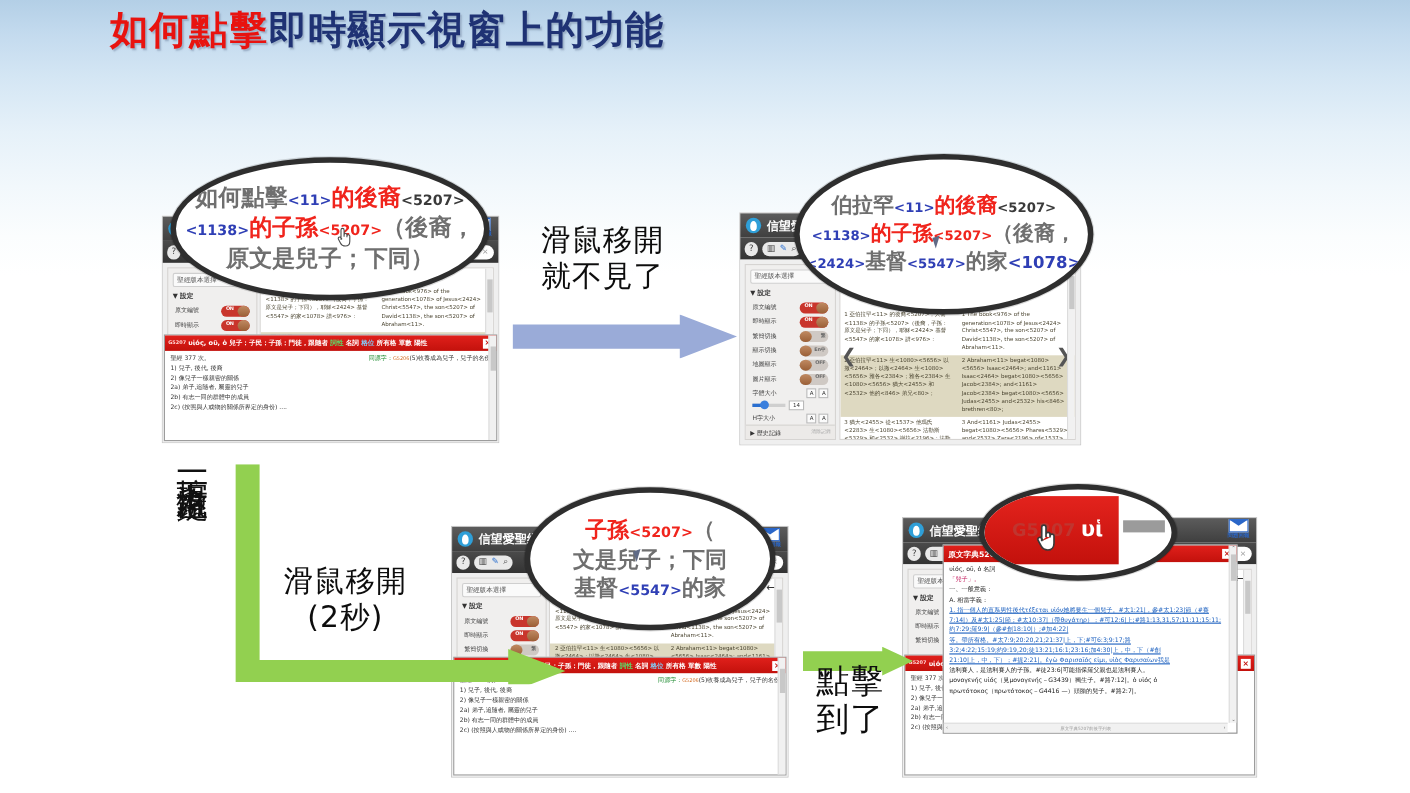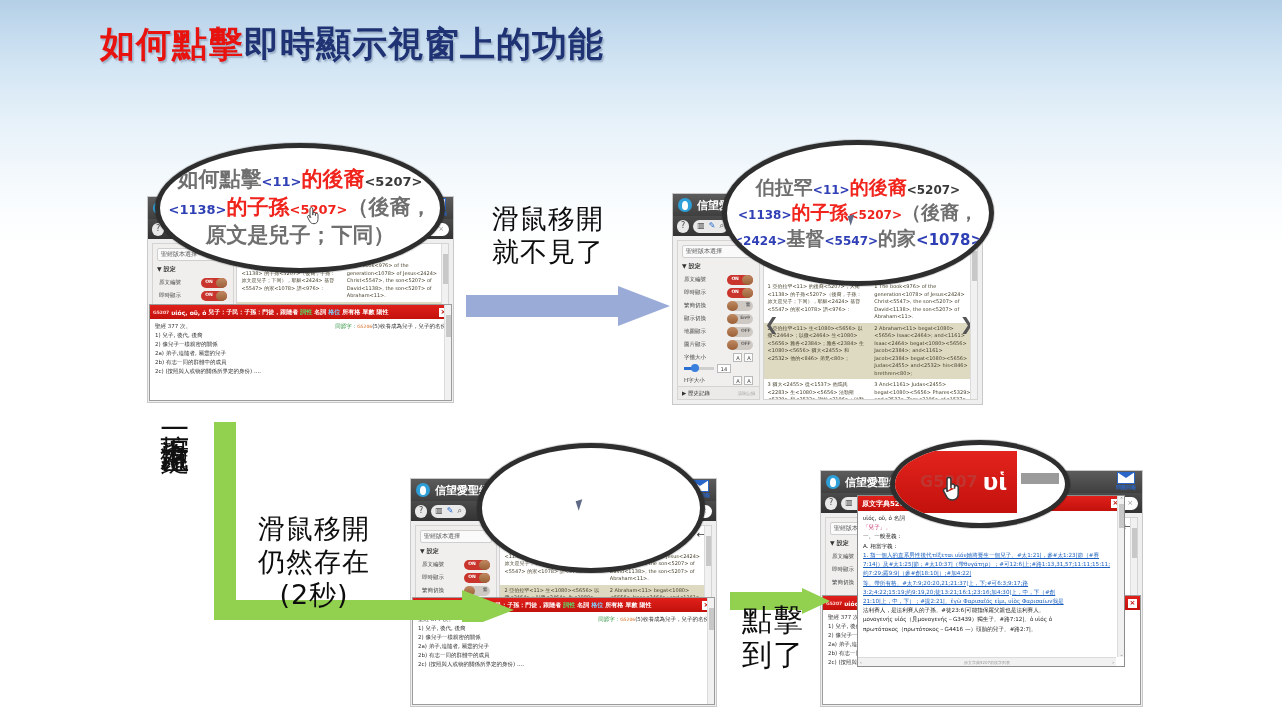--- a/index.html
+++ b/index.html
@@ -7,21 +7,21 @@
   body {
     width:1282px; height:721px; position:relative; overflow:hidden;
     font-family:"DejaVu Sans","Liberation Sans",sans-serif;
     background:linear-gradient(to bottom,
       #b3cfe6 0px, #c3daee 30px, #d4e6f4 70px, #e6f1f9 120px,
       #f2f8fc 170px, #fbfdfe 215px, #ffffff 250px, #ffffff 721px);
   }
 
   
   #slide-title {
-    position:absolute; left:100px; top:22px; width:700px;
+    position:absolute; left:100px; top:6px; width:700px;
     font-size:35px; font-weight:bold; line-height:1.26;
     letter-spacing:1px; white-space:nowrap;
     text-shadow:1.5px 1.5px 1.5px rgba(140,160,185,.75);
   }
   .t-red { color:#e8130f; }
   .t-navy { color:#1f3274; }
 
   
   .panel { position:absolute; background:#ffffff; overflow:hidden; }
   .panel-chrome {
@@ -591,20 +591,29 @@
       <div>2b) 有志一同的群體中的成員</div>
       <div>2c) (按照與人或物的關係所界定的身份) ....</div>
     </div>
     <div class="scroll-rail">
         <span class="scroll-thumb" style="height:22px;"></span>
       </div>
   </div>
 </div>
 
 <div class="mag" style="left:477px; top:443px; width:228px; height:130px;">
+  <div class="mag-inner" style="font-size:20px;">
+    <div>
+      <span class="mg-red">子孫</span><span class="mg-red" style="font-size:13px">&lt;5207&gt;</span><span class="mg-gray">（</span>
+    </div>
+    <div class="mg-gray">文是兒子；下同</div>
+    <div>
+      <span class="mg-gray">基督</span><span class="mg-blue" style="font-size:13px">&lt;5547&gt;</span><span class="mg-gray">的家</span>
+    </div>
+  </div>
   <span class="cur-arrow" style="left:95px; top:52px;"></span>
 </div>
 
 <div class="panel" style="left:820px; top:470px; width:323px; height:237px;">
   <div class="panel-chrome">
     <div class="app-titlebar">
       <span class="app-logo"></span>
       <span class="app-title-text">信望愛聖经工具</span>
       <span class="mail-badge">
         <span class="mail-ico"></span>
@@ -713,38 +722,37 @@
       <span style="font-size:4px;color:#9a9a9a;">原文字典5207前後字列表</span>
       <span>›</span>
     </div>
   </div>
 </div>
 
 <div class="mag" style="left:890px; top:440px; width:180px; height:88px;">
   <div class="mag-inner" style="justify-content:flex-start;align-items:flex-start;">
     <div style="position:absolute;left:0;top:6px;width:122px;height:62px;background:linear-gradient(to bottom,#e3231d,#c3110c);display:flex;align-items:center;gap:5px;padding-left:25px;">
       <span style="color:#c0352f;font-size:16px;font-weight:bold">G5207</span>
-      <span style="color:#fff;font-size:23px;font-weight:bold">υἱ</span>
+      <span style="color:#fff;font-size:19px;font-weight:bold">υἱ</span>
     </div>
     <div style="position:absolute;right:6px;top:28px;width:38px;height:11px;background:#9b9b9b;"></div>
   </div>
   <svg class="cur-hand" style="left:45px; top:30px; width:21px; height:27px;" viewBox="0 0 15 19">
     <path d="M5 12V3a1.4 1.4 0 0 1 2.8 0v6.2M7.8 9V7.6a1.3 1.3 0 0 1 2.6 0v2M10.4 9.6v-.9a1.3 1.3 0 0 1 2.6 0v4.6c0 2.6-1.6 4.4-4 4.4-2.3 0-3.6-1-4.4-2.6l-1.9-3.6a1.3 1.3 0 0 1 2.2-1.4l1 1.5" fill="#fff" stroke="#3a3a3a" stroke-width="1.1"></path>
   </svg>
 </div>
 
 <div class="vert-text" style="left:160px; top:412px;">按一下滑鼠左鍵</div>
 
 <svg class="green-arrow" style="left:214px; top:422px; width:300px; height:200px;" viewBox="0 0 300 200">
   <polygon points="0,0 22,0 22,178 248,178 248,168 300,188 248,208 248,198 0,198" fill="#92d050"></polygon>
 </svg>
 
 <div class="anno" style="left:258px; top:512px; font-size:27px; line-height:1.23; letter-spacing:1px;">
   <div>滑鼠移開</div>
-  <div>仍然存在</div>
   <div style="text-align:center;">(2秒)</div>
 </div>
 
 <svg class="green-arrow" style="left:730px; top:588px; width:100px; height:30px;" viewBox="0 0 100 30">
   <polygon points="0,4 72,4 72,0 100,13 72,26 72,22 0,22" fill="#92d050"></polygon>
 </svg>
 <div class="anno" style="left:742px; top:602px; font-size:30px; line-height:1.18; letter-spacing:1px;">
   <div>點擊</div>
   <div>到了</div>
 </div>

